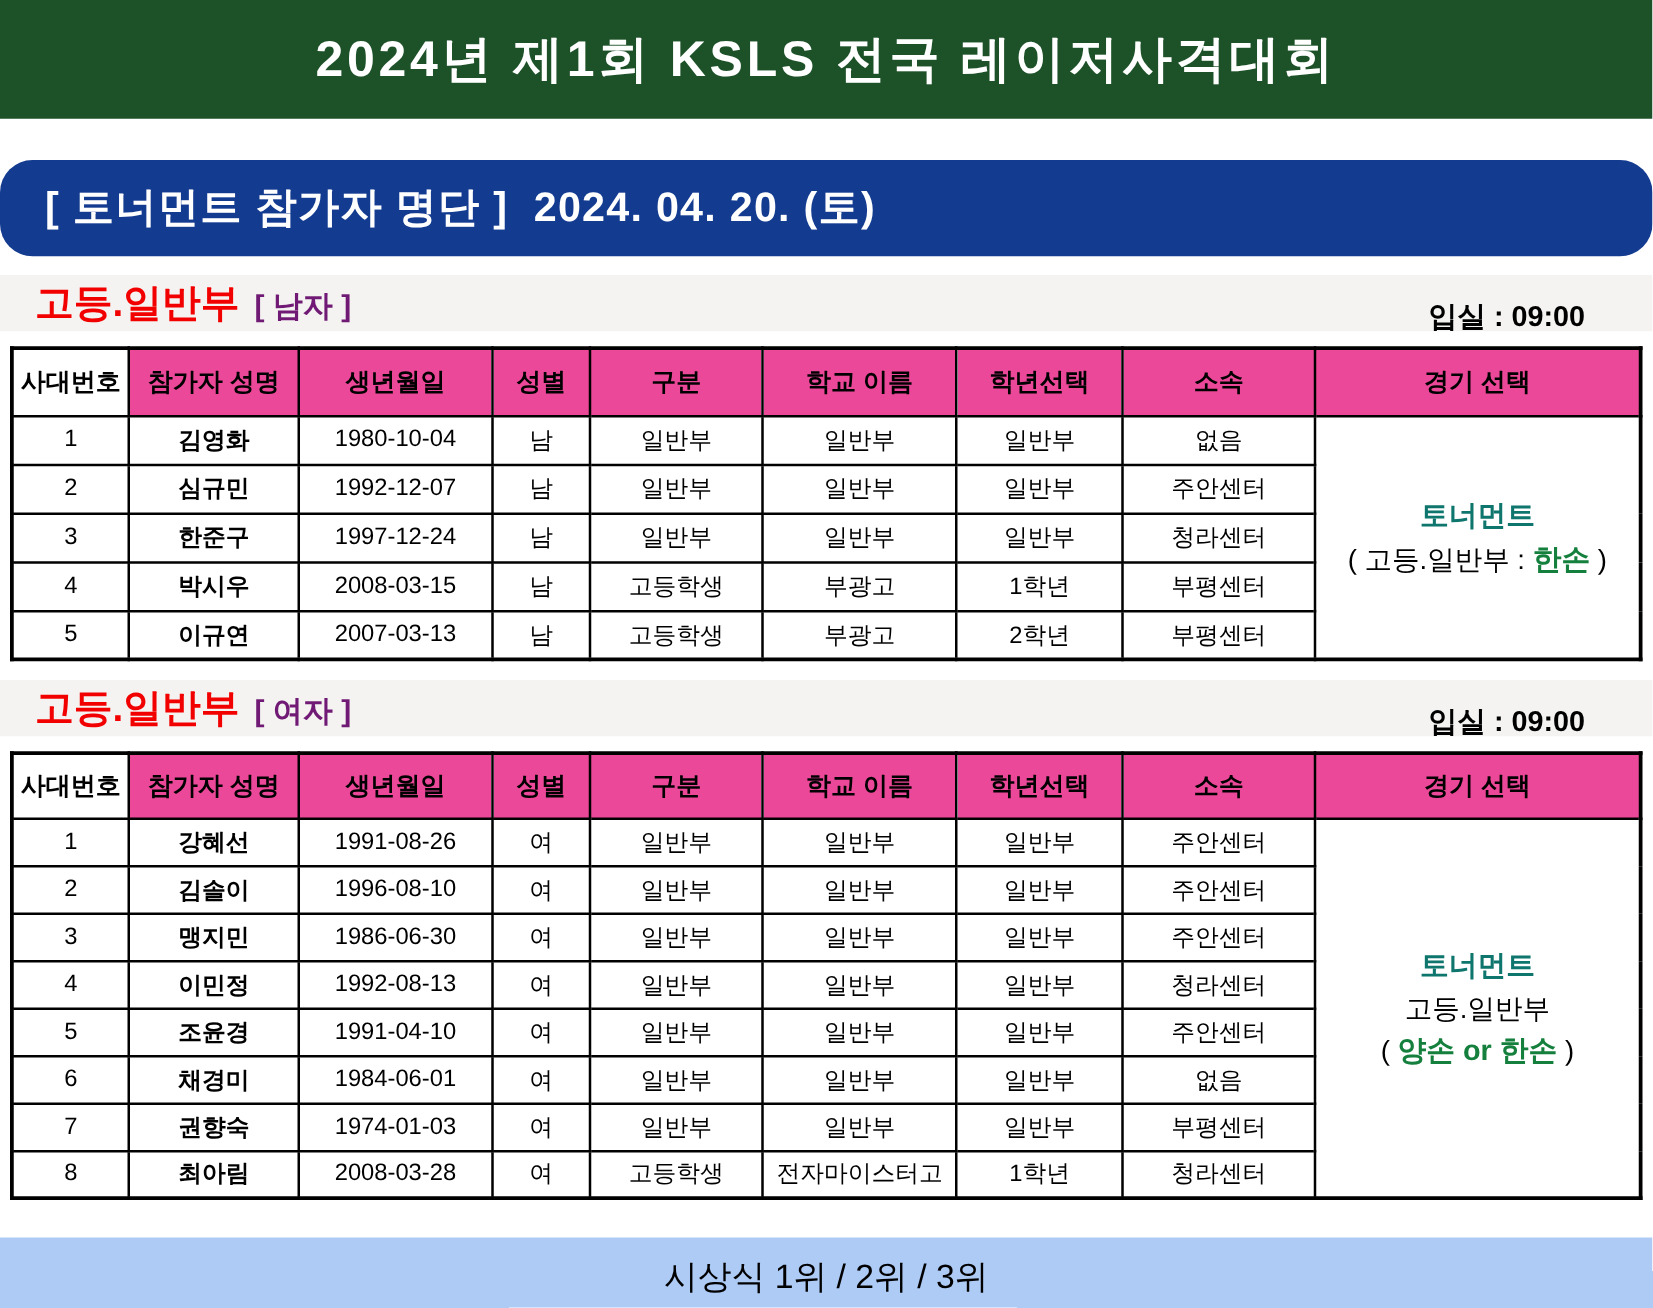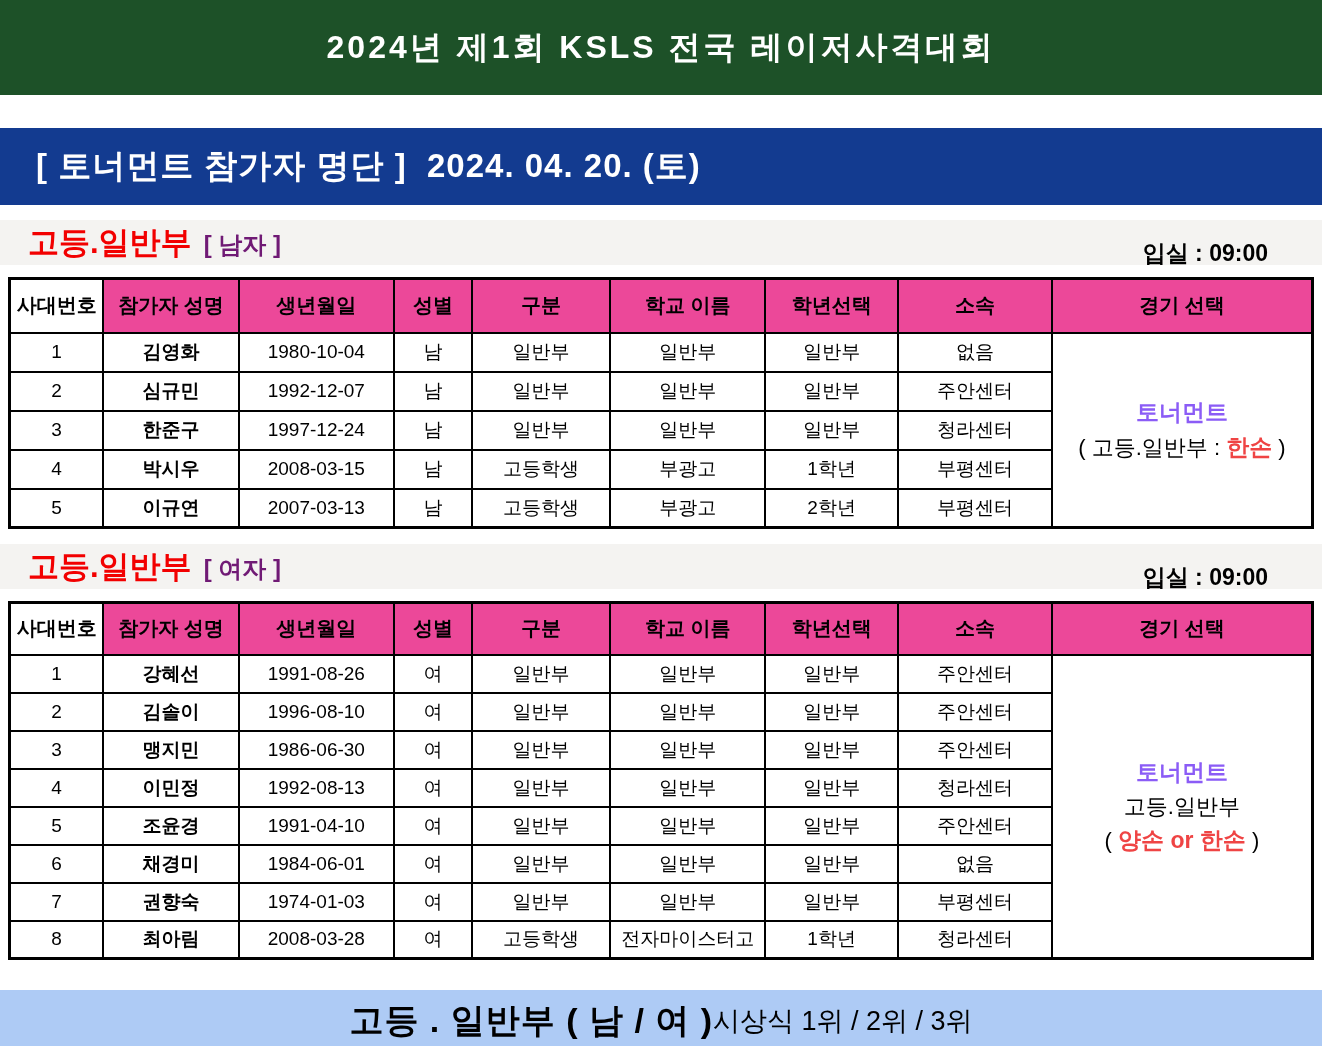--- a/index.html
+++ b/index.html
@@ -14,38 +14,39 @@
   }
 
   
   .title-banner {
     height: 95px;
     background: #1d5128;
     color: #ffffff;
     display: flex;
     align-items: center;
     justify-content: center;
-    font-size: 32px;
+    font-size: 40px;
     font-weight: bold;
     letter-spacing: 3px;
   }
 
   
   .subtitle-banner {
     margin-top: 33px;
     height: 77px;
     background: #133b90;
     color: #ffffff;
     display: flex;
     align-items: center;
     padding-left: 36px;
     font-size: 33px;
     font-weight: bold;
     letter-spacing: 1px;
     white-space: pre;
+    border-radius: 26px;
   }
 
   
   .section-strip {
     margin-top: 15px;
     height: 45px;
     background: #f4f3f1;
     display: flex;
     align-items: center;
     justify-content: space-between;
@@ -75,24 +76,24 @@
     white-space: pre;
   }
   table.roster thead tr { height: 54px; }
   #table-female thead tr { height: 52px; }
   table.roster thead th { background: #ec4899; font-size: 20px; font-weight: bold; }
   table.roster thead th.first { background: #ffffff; text-align: center; }
   table.roster tbody tr { height: 39px; }
   #table-female tbody tr { height: 38px; }
   td.name { color: #2b6ce4; font-weight: bold; font-size: 20px; }
   td.match-cell { background: #ffffff; }
-  .match-title { color: #8b5cf6; font-weight: bold; font-size: 23px; line-height: 1.5; }
+  .match-title { color: #0f766e; font-weight: bold; font-size: 23px; line-height: 1.5; }
   .match-plain { color: #000; font-size: 22px; line-height: 1.5; }
   .match-line { color: #000; font-size: 22px; line-height: 1.5; white-space: pre; }
-  .match-red { color: #ef4444; font-weight: bold; font-size: 23px; }
+  .match-red { color: #15803d; font-weight: bold; font-size: 23px; }
 
   
   .footer-banner {
     margin-top: 30px;
     height: 61px;
     background: #aecbf5;
     display: flex;
     align-items: center;
     justify-content: center;
     white-space: pre;
@@ -311,15 +312,14 @@
         <td>여</td>
         <td>고등학생</td>
         <td>전자마이스터고</td>
         <td>1학년</td>
         <td>청라센터</td>
       </tr>
     </tbody>
 </table>
 
 <div class="footer-banner">
-  <span class="footer-bold">고등 . 일반부 ( 남 / 여 )</span>
   <span class="footer-normal">시상식 1위 / 2위 / 3위</span>
 </div>
 
 </body></html>

